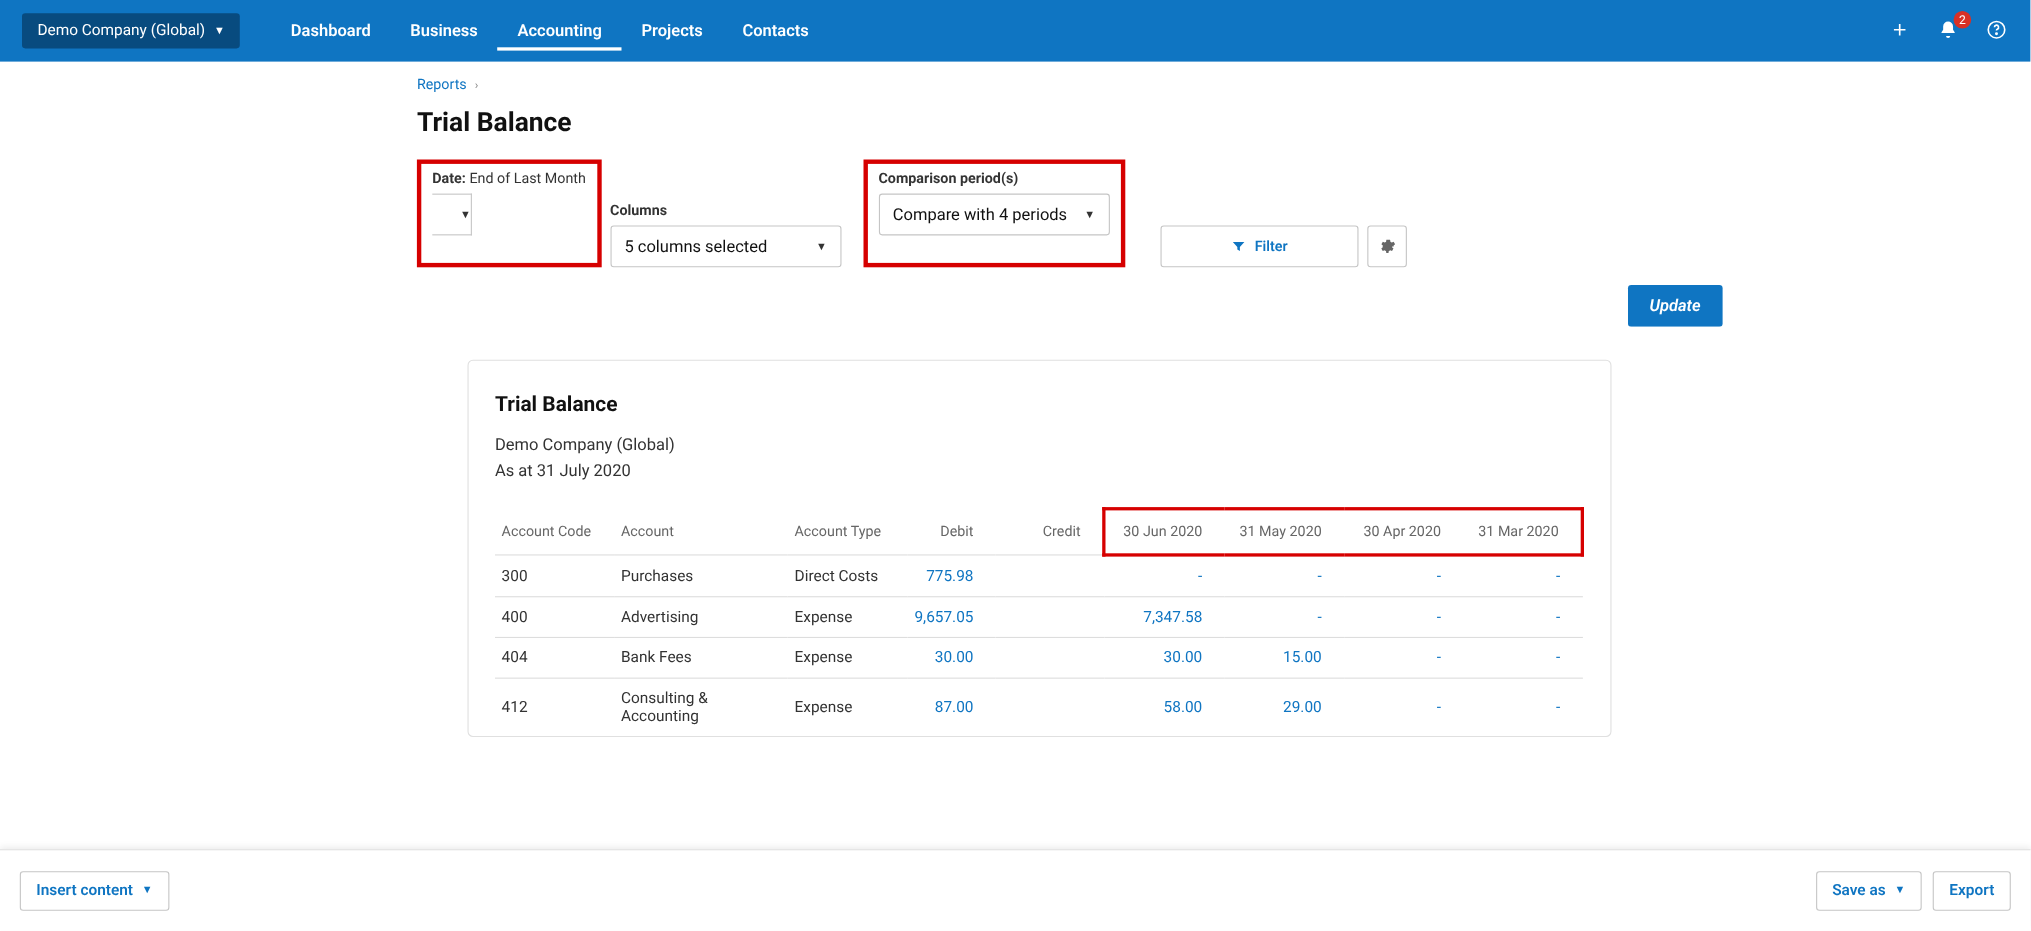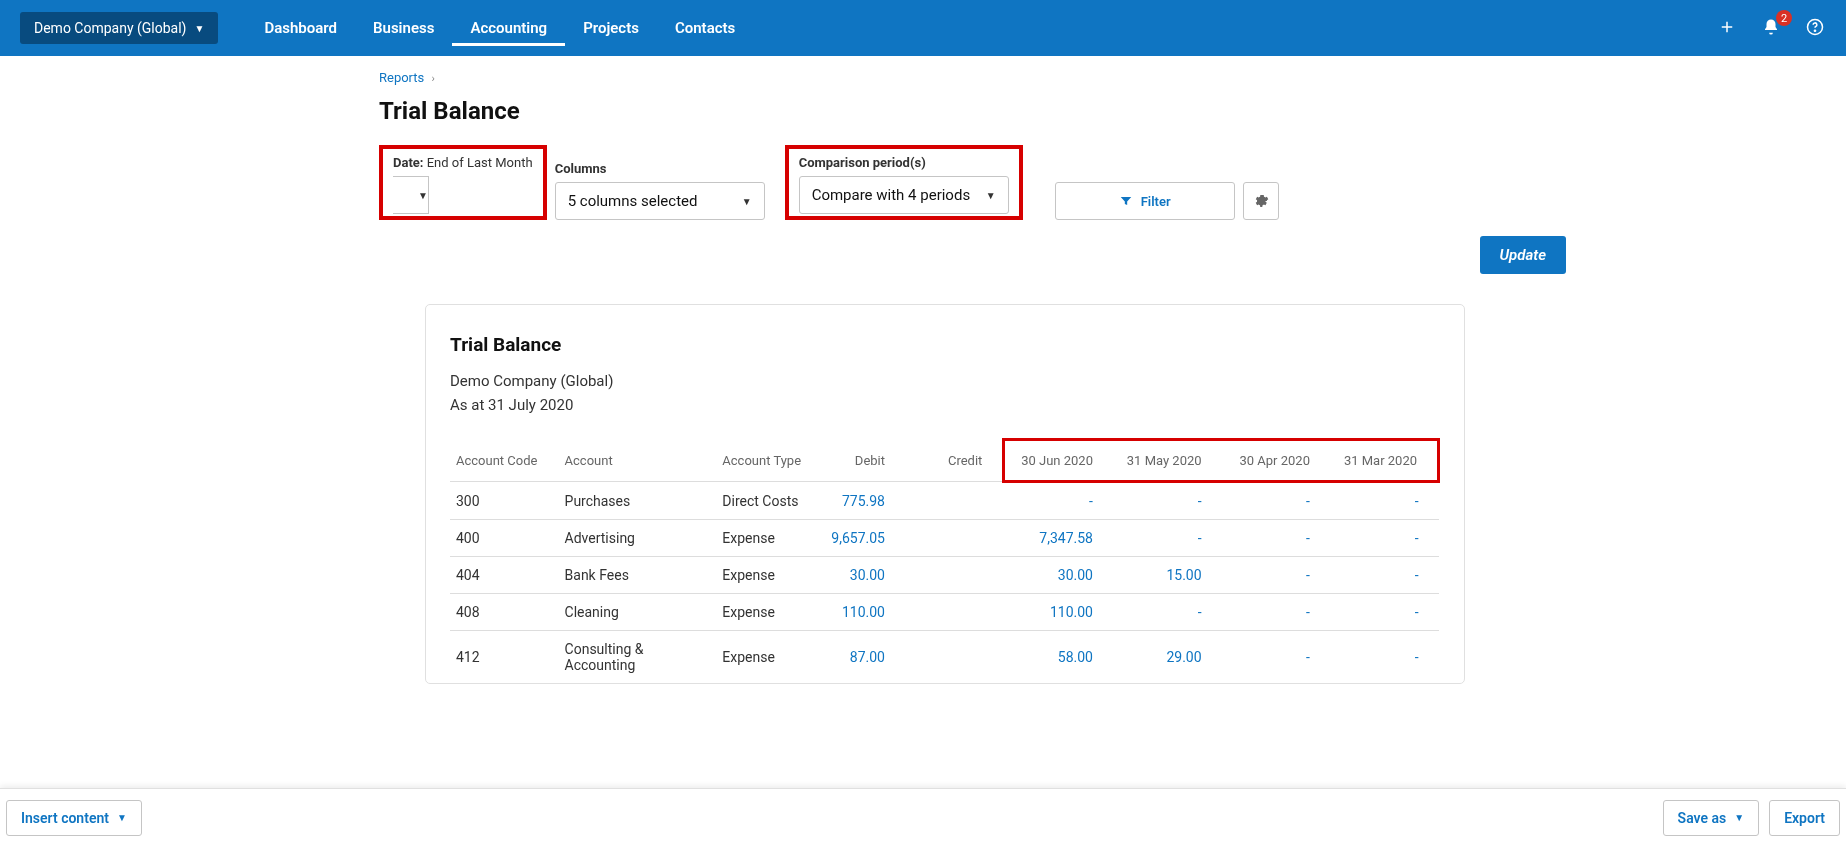--- a/index.html
+++ b/index.html
@@ -22,40 +22,40 @@
     .controls { margin: 20px 0 0 335px; display:flex; align-items:flex-end; gap:0;}
     .control-group { display:inline-block; vertical-align:bottom; margin-right:0;}
     .control-label { font-size: 13px; color:#333; font-weight: 700; margin-bottom:6px; }
     .control-label .desc { font-weight: 400; color:#333;}
     .control-input { border: 1px solid #c5c5c5; border-radius:3px; height:38px; display:flex; align-items:center; padding:0 12px; background:#fff; font-size:15px; color:#111; cursor:pointer; position:relative;}
     .date-input { width: 196px; border-top-right-radius:0; border-bottom-right-radius:0;}
     .date-drop { width:36px; border:1px solid #c5c5c5; border-left:none; border-top-left-radius:0; border-bottom-left-radius:0; display:flex; align-items:center; justify-content:center; background:#fff; height:38px; cursor:pointer;}
     .columns-input { width:210px; margin-right:0;}
     .compare-input { width:210px;}
     .drop-caret{font-size:10px; color:#333; margin-left:auto;}
-    .highlight-red{ border:4px solid #d60000; padding:6px 10px 2px 10px; display:inline-block;}
+    .highlight-red{ border:4px solid #d60000; padding:6px 10px 25px 10px; display:inline-block;}
     .controls-row{display:flex; gap:0; align-items:flex-end;}
     .filter-btn{ border:1px solid #c5c5c5; border-radius:3px; height:38px; width:180px; display:flex; align-items:center; justify-content:center; gap:8px; color:#0f75c2; font-size:13px; font-weight:600; cursor:pointer; margin-left:12px;}
     .gear-btn{border:1px solid #c5c5c5; border-radius:3px; height:38px; width:36px; display:flex; align-items:center; justify-content:center; cursor:pointer; margin-left:8px; color:#666;}
     .update-btn{ background:#0f75c2; color:#fff; border:none; border-radius:3px; height:38px; padding:0 20px; font-size:15px; font-weight:600; cursor:pointer; float:right; margin-right:280px; margin-top:16px;font-style:italic;}
     .update-wrap{width:100%; overflow:hidden;}
     
     .report-card{border:1px solid #e0e0e0; border-radius:5px; margin:30px auto 0 auto; width:1040px; padding:28px 24px 0 24px; background:#fff;}
     .report-title{ font-size:19px; font-weight:700; color:#111; margin-bottom:16px;}
     .report-sub{ font-size:15px; color:#333; margin-bottom:6px;}
     .table-wrap{margin-top:24px;}
     table{ width:100%; border-collapse:collapse;}
     th{ font-size:13px; color:#666; font-weight:400; text-align:left; padding:12px 6px;}
     th.right, td.right{text-align:right; padding-right:20px;}
     tbody tr{border-top:1px solid #ddd;}
     td{padding:10px 6px; font-size:14px; color:#333;}
     td.link{color:#0f75c2;}
     .compare-cols-highlight{border:3px solid #d60000;}
     
-    .bottom-bar{ position:fixed; left:0; right:0; bottom:0; height:58px; border-top:1px solid #e0e0e0; background:#fff; display:flex; align-items:center; padding:0 6px; box-shadow: 0 -2px 6px rgba(0,0,0,0.08);}
+    .bottom-bar{ position:fixed; left:0; right:0; bottom:0; height:74px; border-top:1px solid #e0e0e0; background:#fff; display:flex; align-items:center; padding:0 18px; box-shadow: 0 -2px 6px rgba(0,0,0,0.08);}
     .btn-outline{border:1px solid #c5c5c5; border-radius:3px; height:36px; padding:0 14px; background:#fff; color:#0f75c2; font-size:14px; font-weight:600; display:flex; align-items:center; gap:8px; cursor:pointer;}
     .bottom-right{margin-left:auto; display:flex; gap:10px;}
     svg{display:block;}
     .gap-space{width:12px; display:inline-block;}
   </style>
 </head>
 <body>
 
 <div class="top-nav">
   <div class="company-selector">
@@ -196,31 +196,20 @@
               <td>Bank Fees</td>
               <td>Expense</td>
               <td class="right link">30.00</td>
               <td class="right link"></td>
               <td class="right link">30.00</td>
               <td class="right link">15.00</td>
               <td class="right link">-</td>
               <td class="right link">-</td>
             </tr>
             <tr>
-              <td>408</td>
-              <td>Cleaning</td>
-              <td>Expense</td>
-              <td class="right link">110.00</td>
-              <td class="right link"></td>
-              <td class="right link">110.00</td>
-              <td class="right link">-</td>
-              <td class="right link">-</td>
-              <td class="right link">-</td>
-            </tr>
-            <tr>
               <td>412</td>
               <td>Consulting &amp; Accounting</td>
               <td>Expense</td>
               <td class="right link">87.00</td>
               <td class="right link"></td>
               <td class="right link">58.00</td>
               <td class="right link">29.00</td>
               <td class="right link">-</td>
               <td class="right link">-</td>
             </tr>

